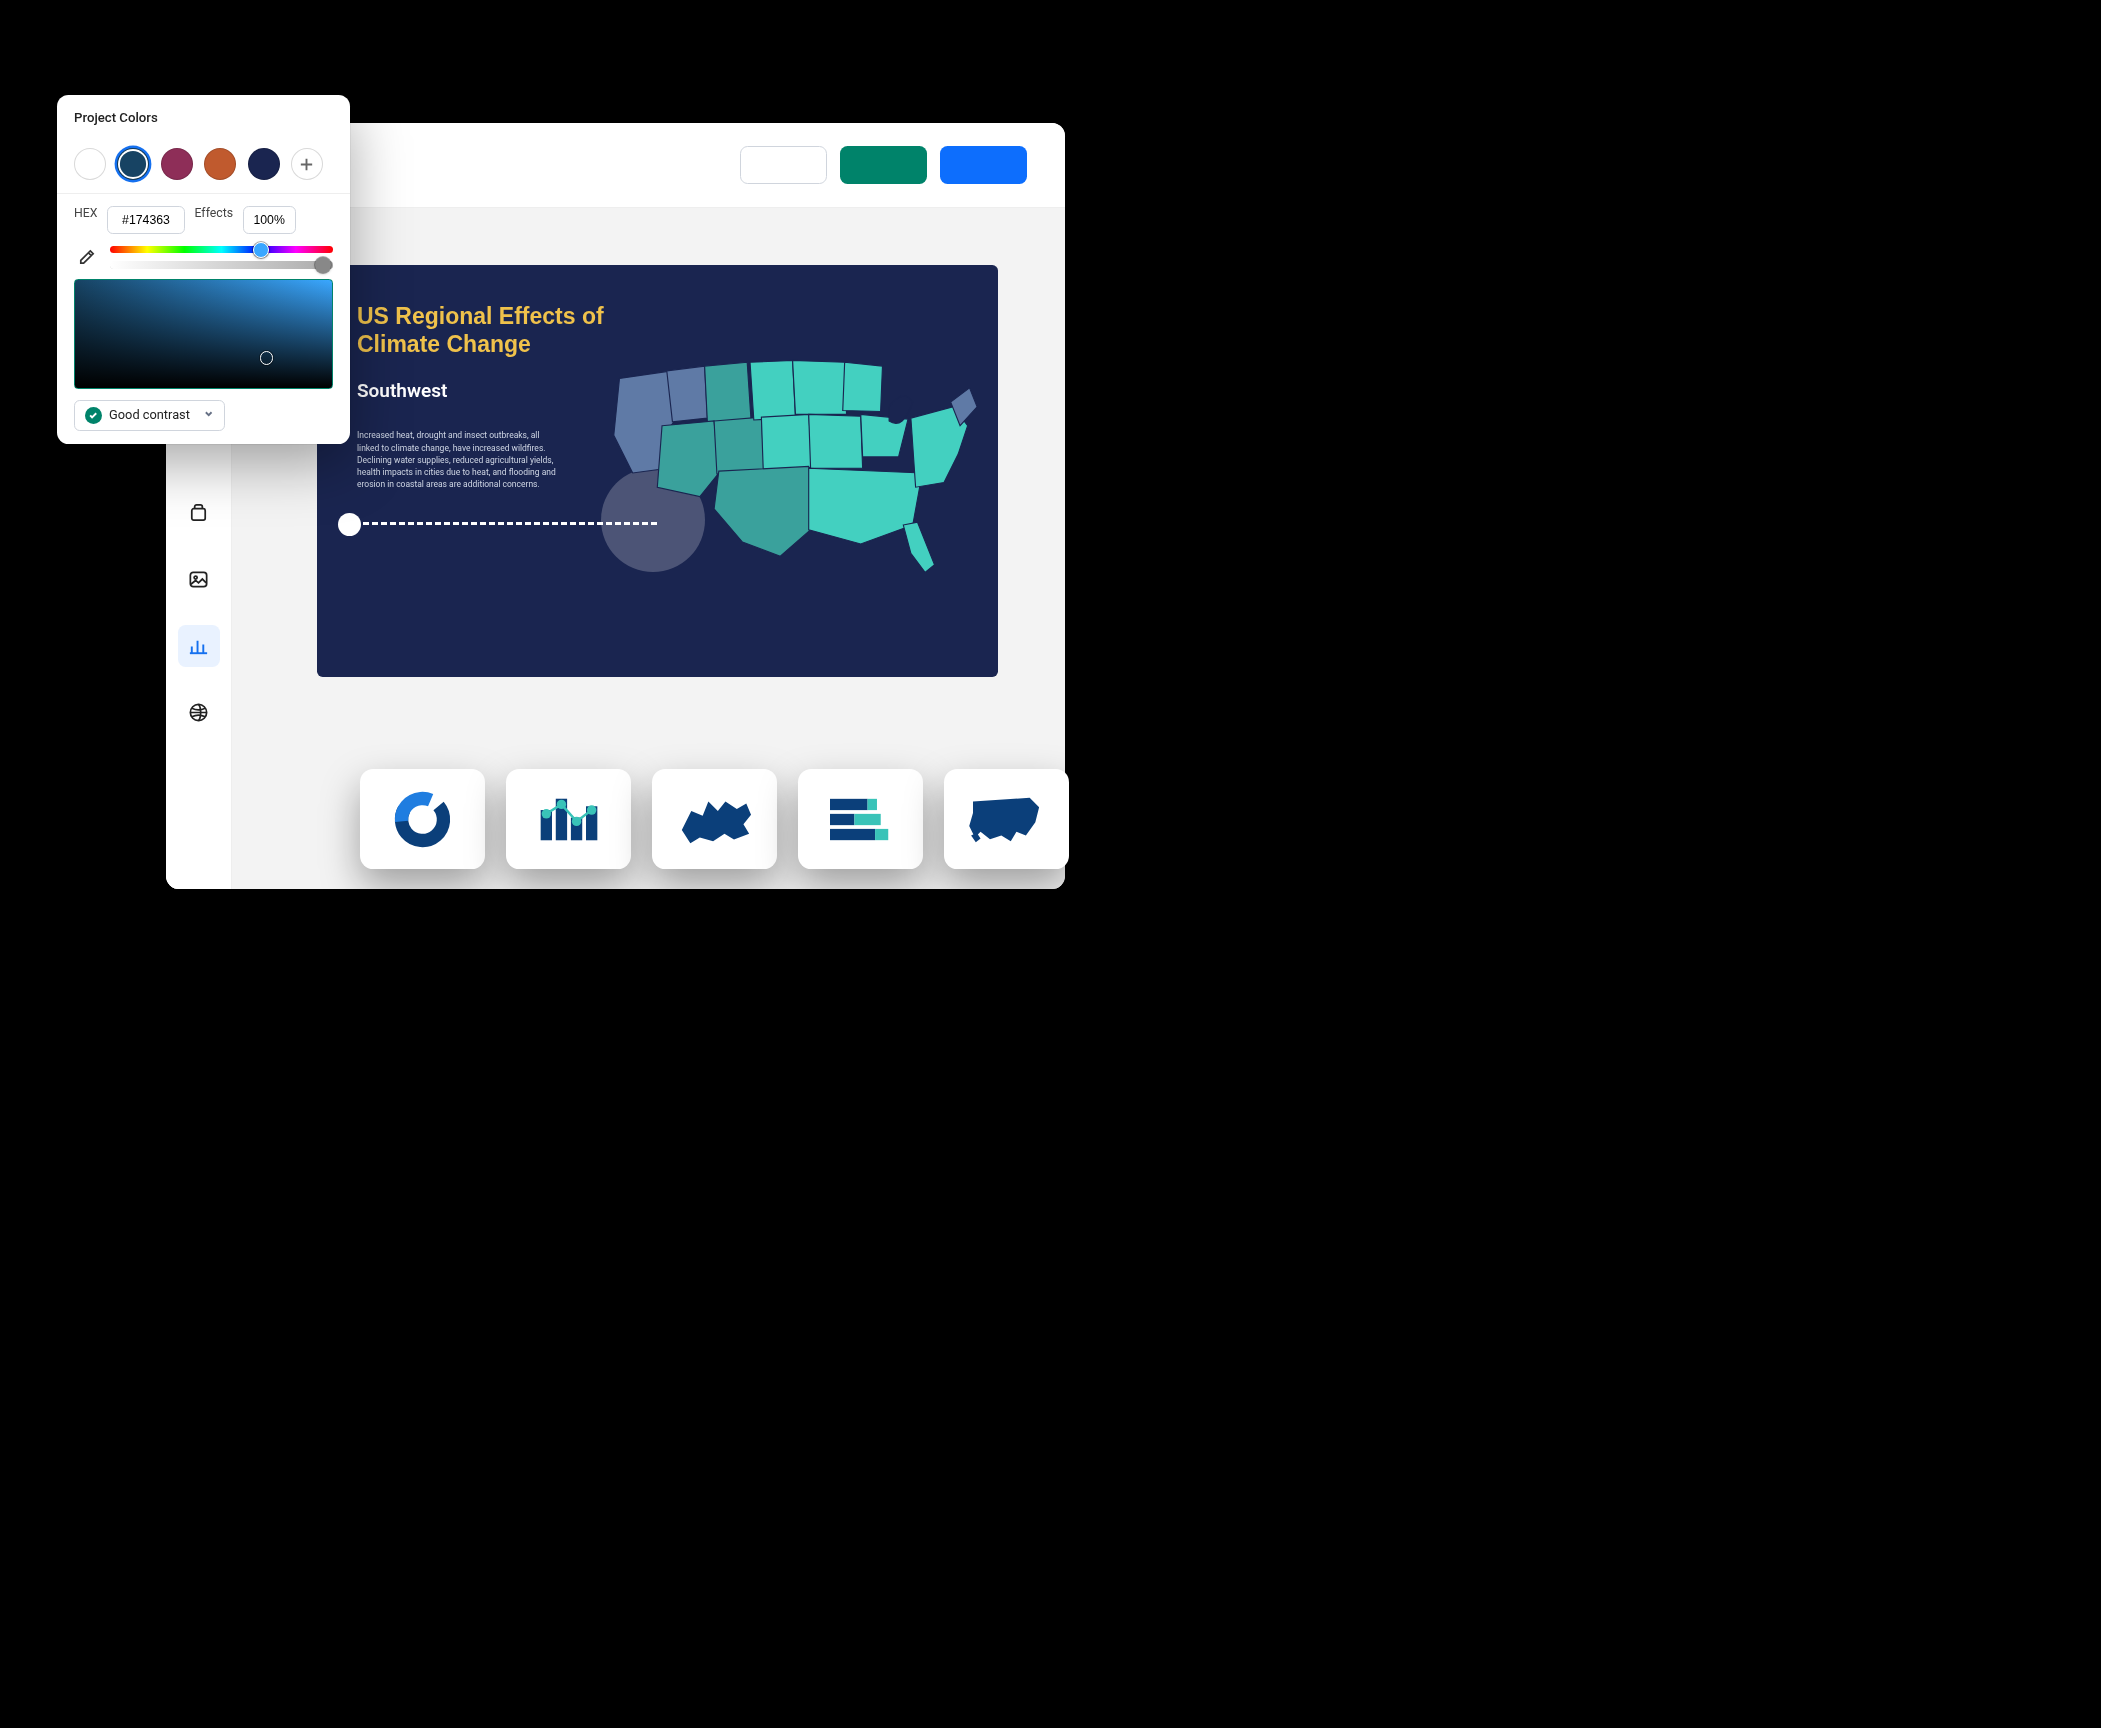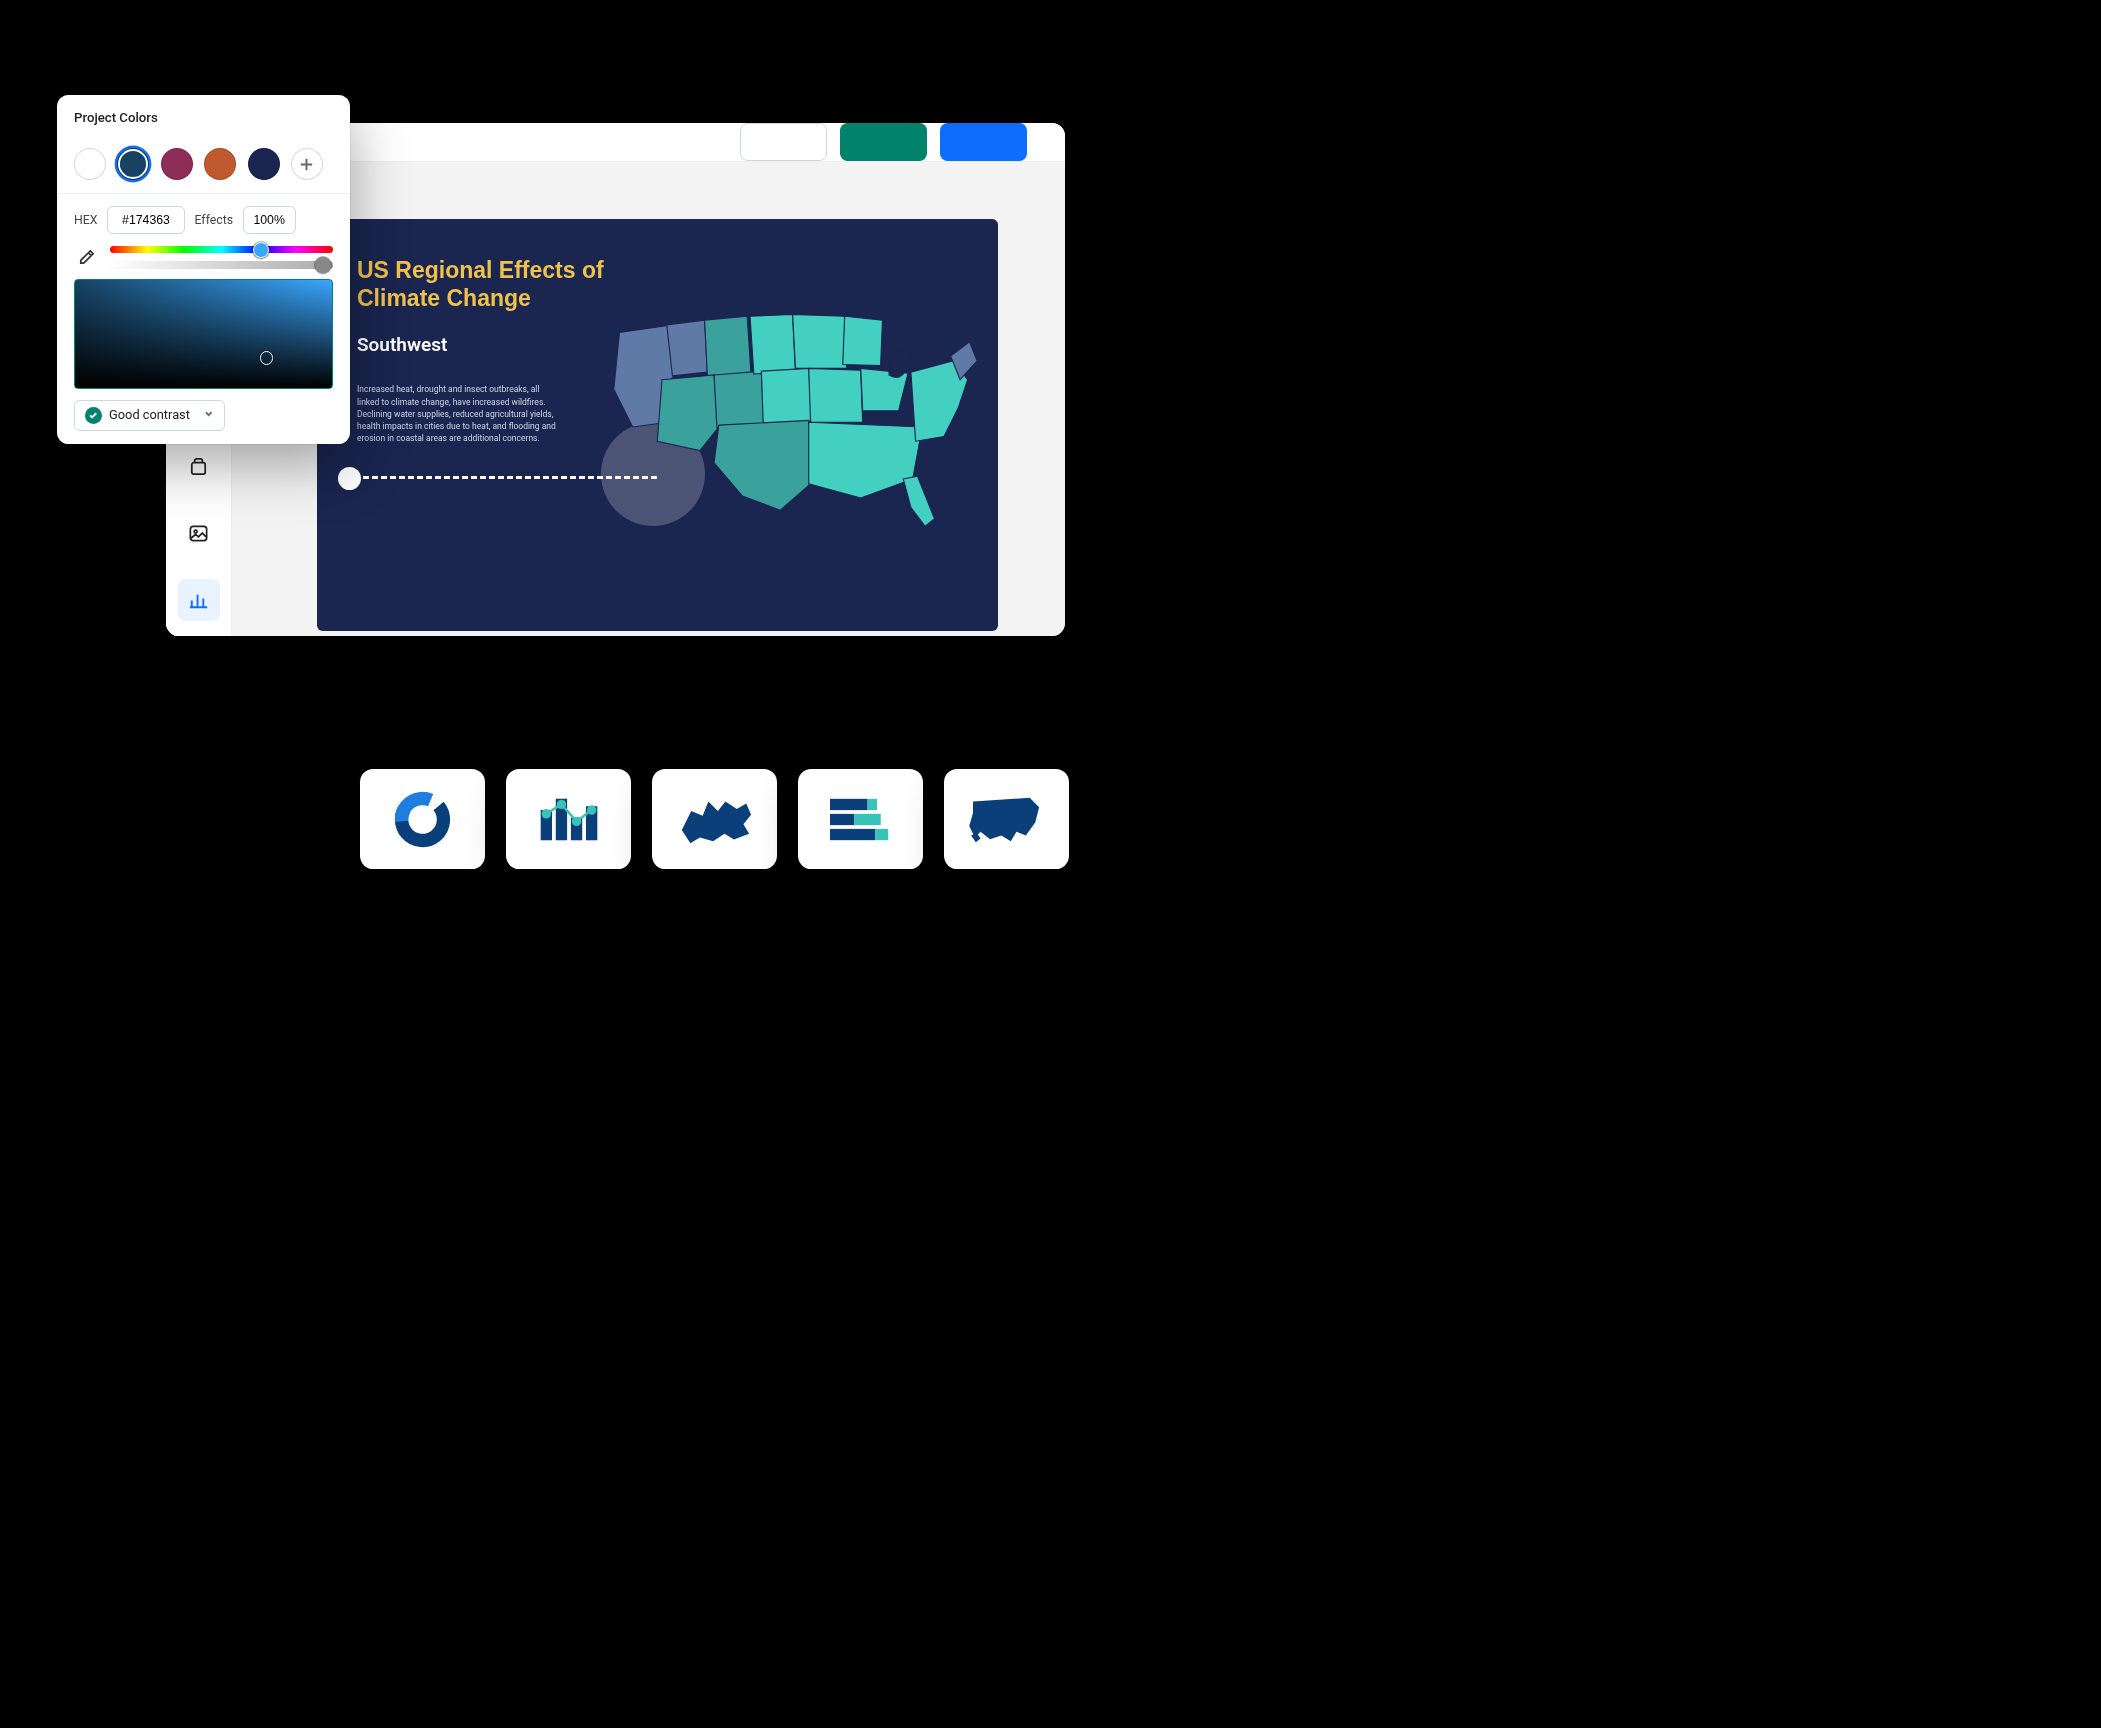--- a/index.html
+++ b/index.html
@@ -21,21 +21,21 @@
     left: 114px; top: 57px;
     width: 1013px; height: 729px;
     border-radius: 26.5px;
     background: radial-gradient(ellipse at 50% 50%, rgba(0,0,0,0.9) 60%, transparent 100%);
     filter: blur(19px);
   }
   
   .editor {
     position: absolute;
     left: 166px; top: 123px;
-    width: 899px; height: 513px;
+    width: 899px; height: 766px;
     background: #fff;
     border-radius: 13.2px;
     overflow: hidden;
     box-shadow: 0 28px 76px -19px rgba(0,0,0,0.6);
     display: flex;
     flex-direction: column;
   }
   .editor-header {
     height: 85px;
     background: #fff;
@@ -159,21 +159,21 @@
     border: 1.4px solid rgba(0,0,0,0.15);
     cursor:pointer;
   }
   .swatch.selected { box-shadow: 0 0 0 2.4px #1570ef, inset 0 0 0 1.9px #fff; }
   .swatch.add {
     display:flex; align-items:center; justify-content:center;
     color:#666; font-size:21px; background:#fff;
   }
   .cp-divider { border:none; border-top:0.9px solid #eee; margin: 5.7px -17px 11.4px; }
   .hex-row {
-    display:flex; align-items:center; gap:9.5px; margin-bottom:11.4px;
+    display:flex; gap:9.5px; margin-bottom:11.4px;
   }
   .hex-row label { font-size:12.3px; color:#444; }
   .hex-row input {
     height: 28px; border:0.9px solid #d0d5dd; border-radius:5.7px;
     padding: 0 9.5px; font-size:12.3px; text-align:center;
     width: 78px;
   }
   .hex-row .op-input { width: 53px; }
   .picker-row { display:flex; align-items:center; gap:11.4px; margin-bottom:5.7px; }
   .eyedrop {

